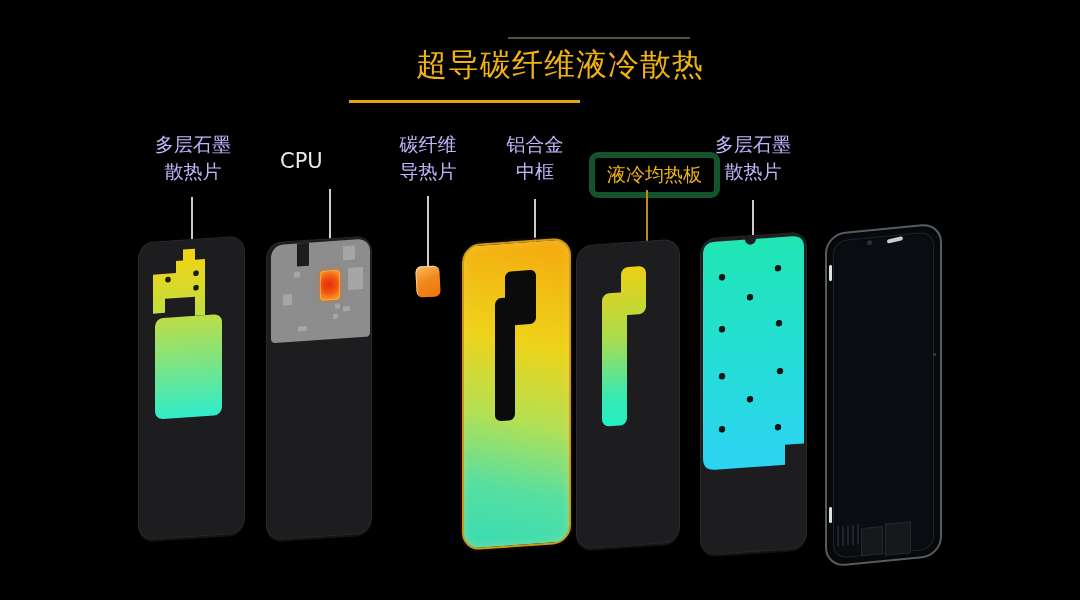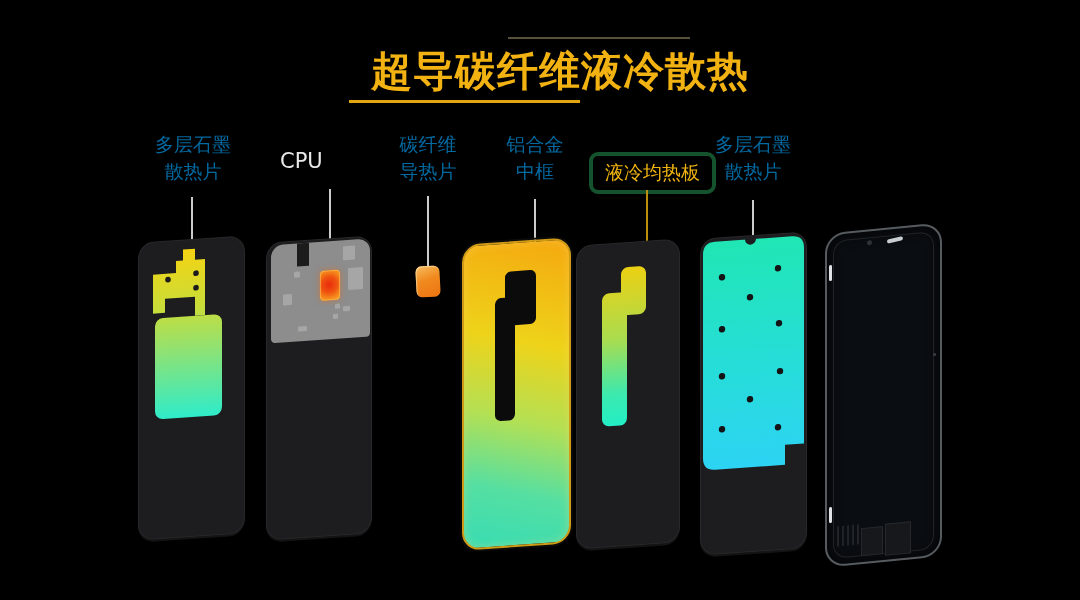--- a/index.html
+++ b/index.html
@@ -4,28 +4,28 @@
 <style>
   html,body{margin:0;padding:0;background:#000;}
   #stage{
     position:relative;width:1080px;height:600px;background:#000;overflow:hidden;
     font-family:"DejaVu Sans","Liberation Sans",sans-serif;
   }
   
   .title-topline{position:absolute;left:508px;top:37px;width:182px;height:2px;background:#57503c;}
   .page-title{
     position:absolute;left:300px;top:44px;width:520px;text-align:center;
-    font-size:41px;font-weight:bold;color:#f2b211;letter-spacing:1px;white-space:nowrap;
+    font-size:31px;font-weight:normal;color:#f2b211;letter-spacing:1px;white-space:nowrap;
   }
   .title-underline{position:absolute;left:349px;top:100px;width:231px;height:3px;background:#e2a60e;}
   
-  .lbl{position:absolute;width:124px;text-align:center;font-size:19px;line-height:27px;color:#0369a1;}
+  .lbl{position:absolute;width:124px;text-align:center;font-size:19px;line-height:27px;color:#c4b5fd;}
   .lbl-cpu{position:absolute;left:280px;top:149px;width:100px;text-align:left;font-size:21px;color:#e9e9e9;}
   .lbl-box{
-    position:absolute;left:589px;top:152px;padding:4px 12px;border:4px solid #14532d;border-radius:9px;
+    position:absolute;left:589px;top:152px;padding:4px 12px;border:6px solid #14532d;border-radius:9px;
     color:#f0b411;font-size:19px;white-space:nowrap;background:rgba(0,0,0,0.2);
   }
   .leader{position:absolute;width:2px;background:#cccccc;}
   .leader.gold{background:#bb8e0d;}
   
   .panel{
     position:absolute;background:#1d1d1f;border-radius:16px;transform:skewY(-4deg);
     box-shadow:inset 0 0 0 1px rgba(255,255,255,0.05), 0 2px 0 rgba(255,255,255,0.08);
   }
   .panel svg{position:absolute;left:0;top:0;}

